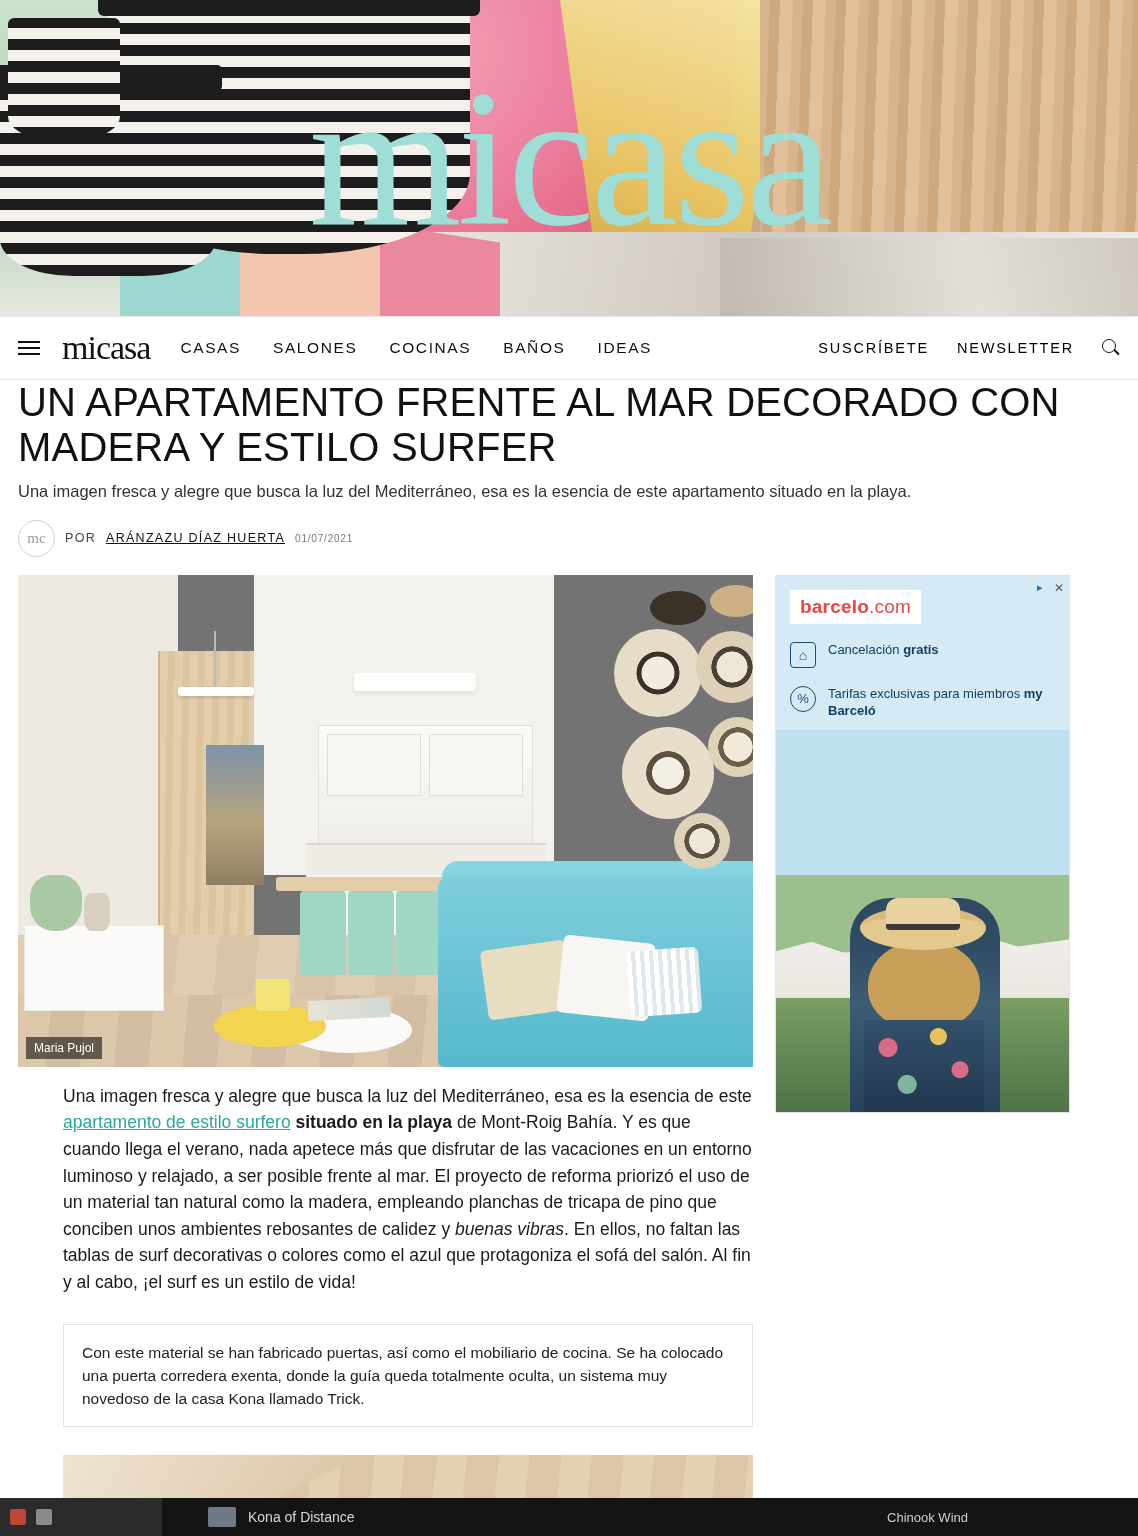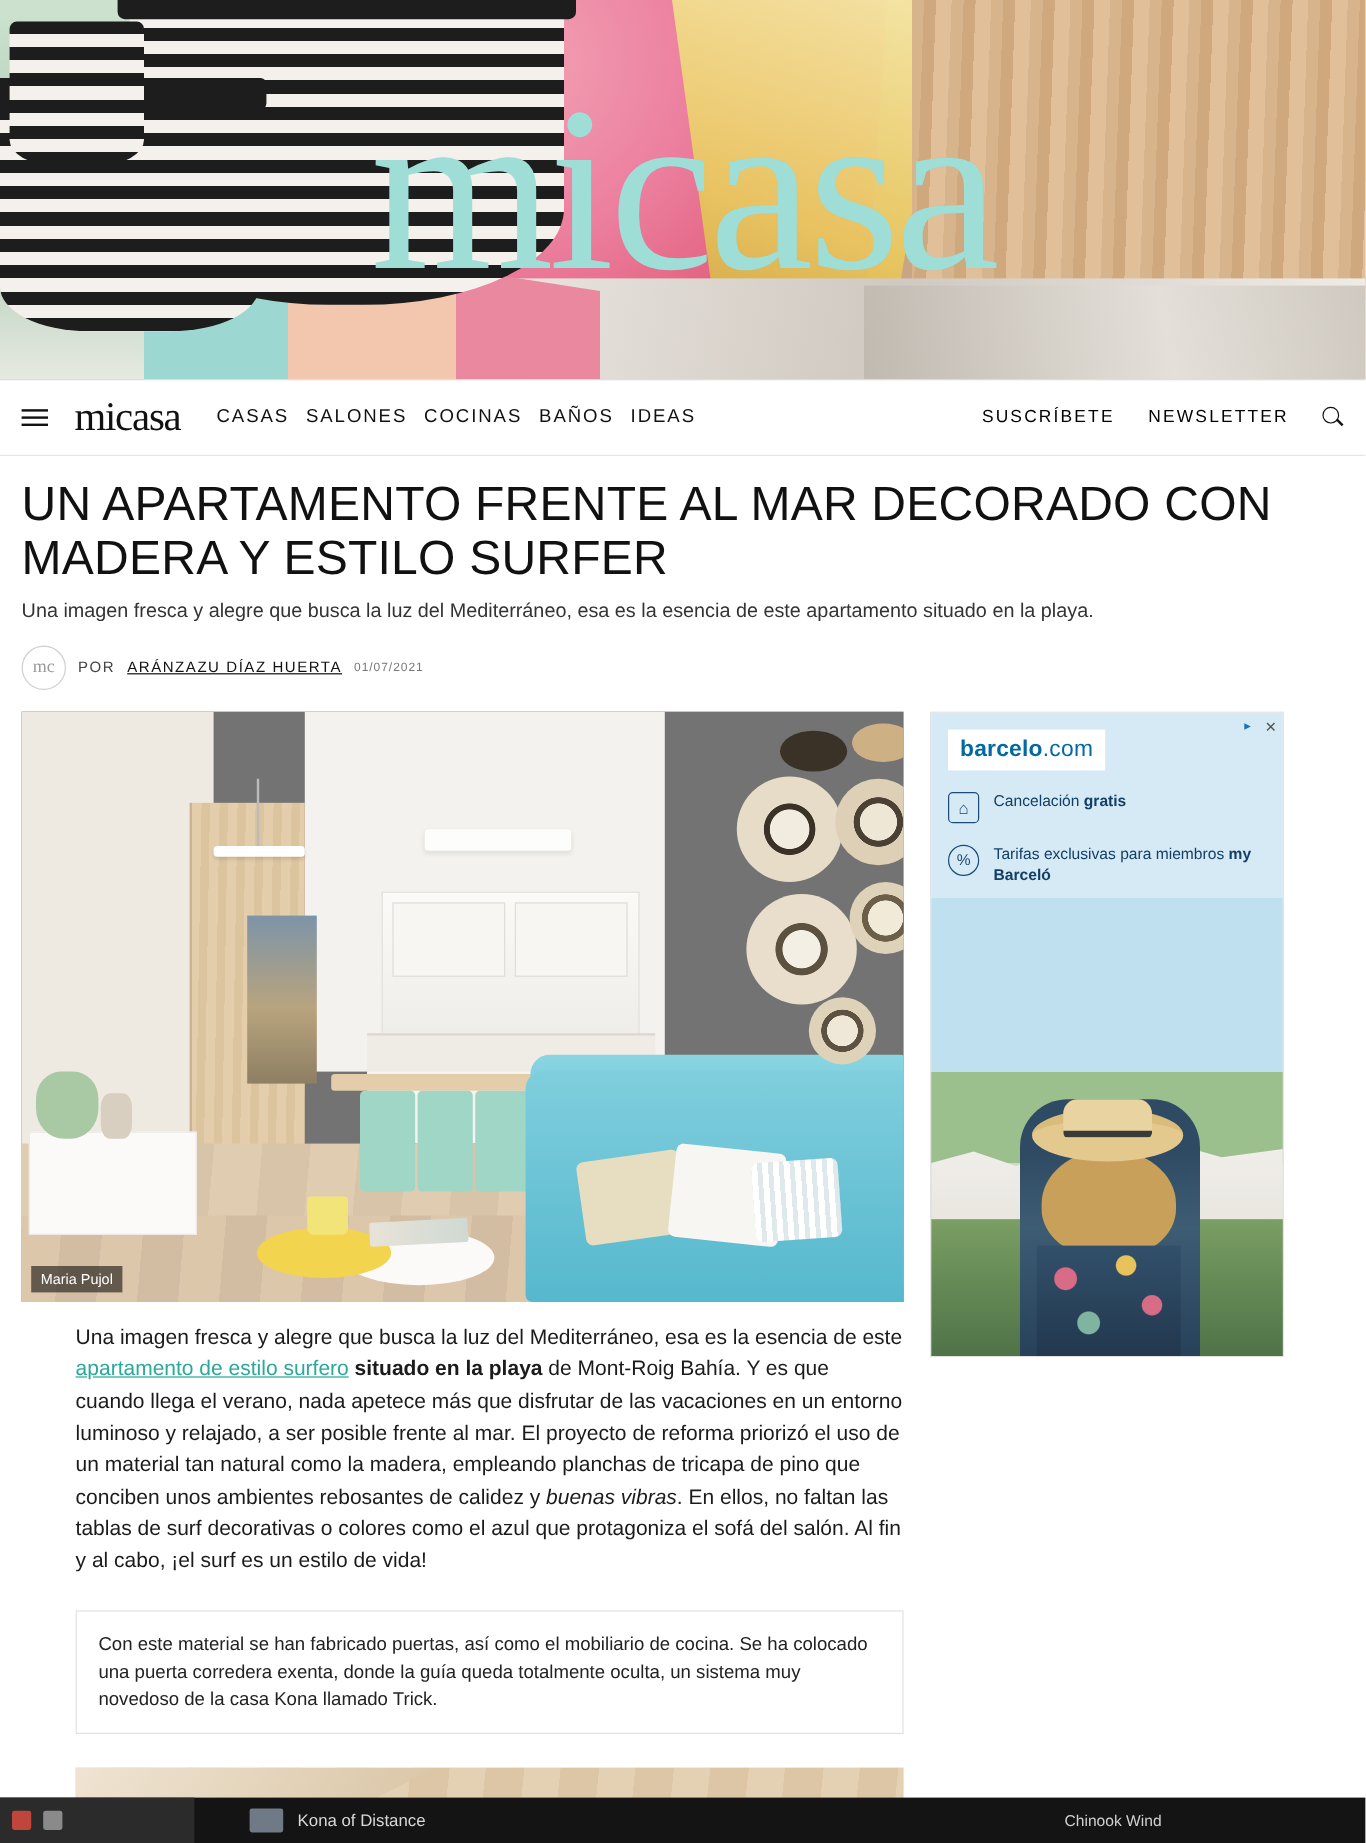--- a/index.html
+++ b/index.html
@@ -100,21 +100,21 @@
     padding:0 18px;
     background:#fff;
   }
   .hamburger { width:22px; margin-right:22px; cursor:pointer; }
   .hamburger span { display:block; height:2px; background:#111; margin:4px 0; }
   .brand {
     font-family:"Liberation Serif", serif;
     font-size:34px; color:#111; letter-spacing:-1px;
     margin-right:30px; line-height:1;
   }
-  .nav-links { display:flex; gap:14px; }
+  .nav-links { display:flex; gap:32px; }
   .nav-links a {
     font-size:15.5px; letter-spacing:1.6px; color:#111;
     text-decoration:none; text-transform:uppercase;
   }
   .nav-right { margin-left:auto; display:flex; align-items:center; gap:28px; }
   .nav-right a {
     font-size:14.5px; letter-spacing:1.8px; color:#000000;
     text-decoration:none; text-transform:uppercase;
   }
   .search-ic { width:18px; height:18px; position:relative; cursor:pointer; }
@@ -125,21 +125,21 @@
   .search-ic::after {
     content:""; position:absolute; left:11px; top:12px; width:7px; height:1.7px;
     background:#111; transform:rotate(45deg);
   }
 
   
   .wrap { padding:0 18px; }
   h1.headline {
     font-size:40px; line-height:1.12; font-weight:400;
     letter-spacing:.2px; color:#111;
-    margin:18px 0 10px; text-transform:uppercase;
+    margin:0 0 10px; text-transform:uppercase;
   }
   .subhead {
     font-size:16.5px; color:#333; line-height:1.35; margin:0 0 18px;
   }
   .byline { display:flex; align-items:center; gap:10px; margin-bottom:18px; }
   .avatar {
     width:37px; height:37px; border-radius:50%;
     border:1px solid #cfcfcf; color:#9a9a9a;
     display:flex; align-items:center; justify-content:center;
     font-family:"Liberation Serif", serif; font-size:15px;
@@ -304,21 +304,21 @@
   }
 
   
   .ad {
     width:295px; margin-top:0;
     border:1px solid #e3e3e3; background:#fff; position:relative;
   }
   .ad-top { background:#d6eaf6; padding:14px 14px 10px; }
   .ad-brand {
     display:inline-block; background:#fff; padding:6px 10px;
-    font-size:19px; color:#0369a1; letter-spacing:.2px;
+    font-size:19px; color:#ef4444; letter-spacing:.2px;
   }
   .ad-brand b { font-weight:700; }
   .ad-row { display:flex; align-items:flex-start; gap:12px; margin-top:18px; }
   .ad-ic {
     width:26px; height:26px; border:1.5px solid #1b4b7a; border-radius:50%;
     display:flex; align-items:center; justify-content:center;
     color:#1b4b7a; font-size:13px; flex:none;
   }
   .ad-ic.sq { border-radius:4px; font-size:14px; }
   .ad-txt { font-size:13px; color:#123f66; line-height:1.3; }

